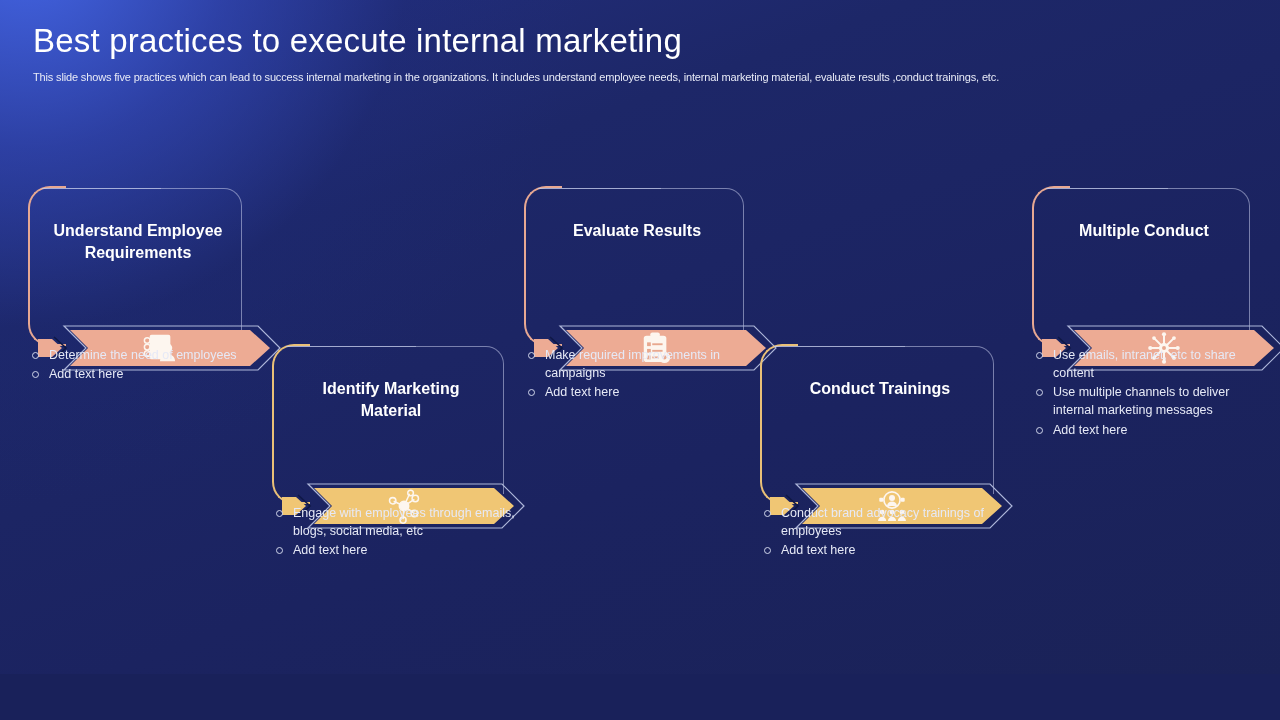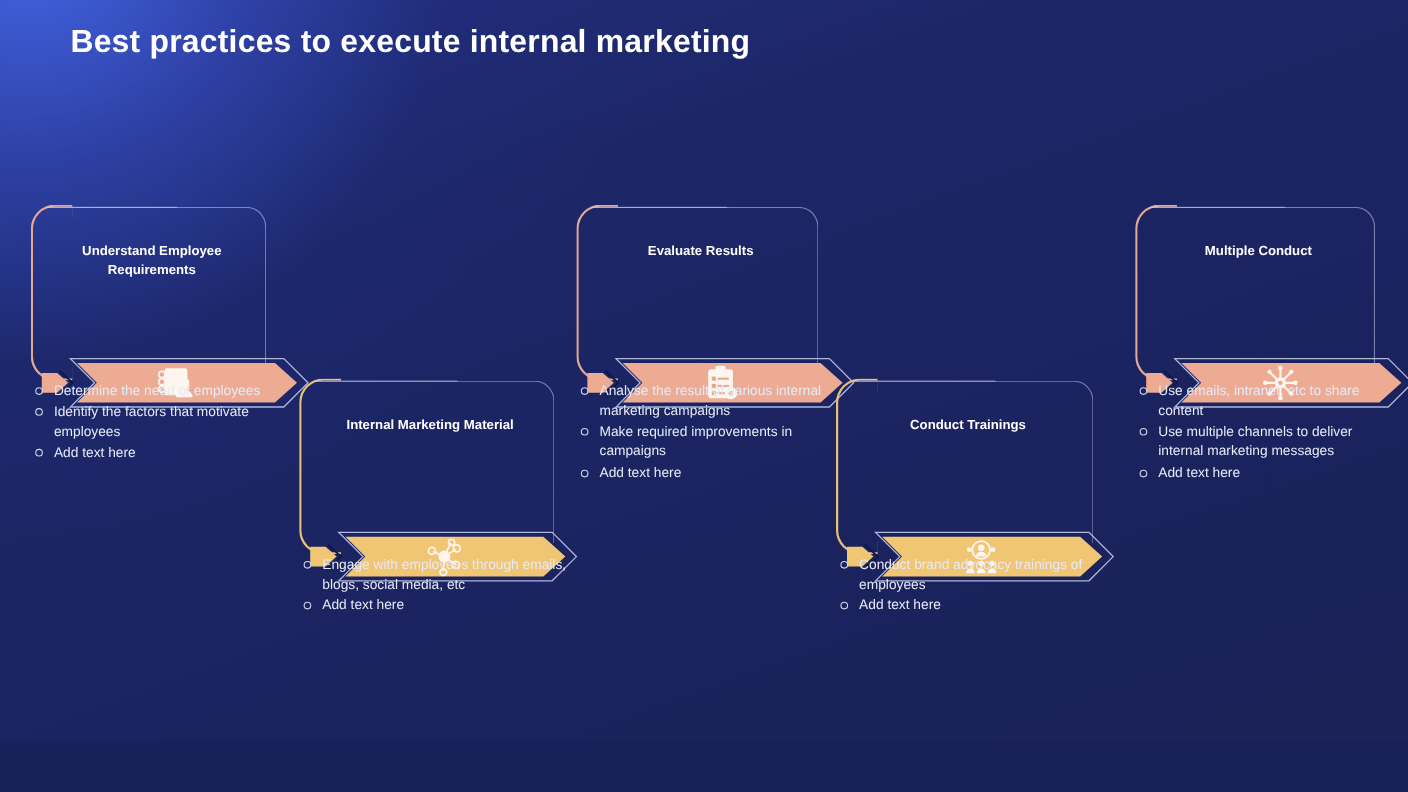--- a/index.html
+++ b/index.html
@@ -17,22 +17,22 @@
       linear-gradient(160deg,#243082 0%, #1d2768 28%, #1b2360 60%, #1a2256 100%);
     overflow:hidden;
   }
   #footer-band{
     position:absolute; left:0; right:0; bottom:0; height:46px;
     background:#19215a;
   }
   
   #header{ position:absolute; left:33px; top:22px; right:30px; }
   #page-title{
-    font-size:29px; font-weight:bold; color:#ffffff;
-    letter-spacing:.2px; line-height:1.15;margin-left:31px;
+    font-size:33px; font-weight:normal; color:#ffffff;
+    letter-spacing:.2px; line-height:1.15;
   }
   #page-subtitle{
     margin-top:11px; font-size:11px; color:#e8ebf7;
     letter-spacing:-.15px; white-space:nowrap;
   }
   
   .card{ position:absolute; width:232px; }
 
   .card-head{
     position:relative; height:160px;
@@ -56,21 +56,21 @@
     border-top:1px solid rgba(198,205,235,.55);
   }
   .dot{
     position:absolute; width:11px; height:11px; border-radius:50%;
     background:#97a0c4; border:1px solid #b9c0dc;
     right:13px; bottom:-6px;
   }
   .card-title{
     position:absolute; left:22px; right:34px; top:34px;
     text-align:center; color:#ffffff;
-    font-size:12px; font-weight:bold; line-height:1.38;
+    font-size:16px; font-weight:bold; line-height:1.38;
   }
   
   .banner{
     position:absolute; left:8px; bottom:-28px; width:248px; height:52px;
   }
   .banner svg{ display:block; width:100%; height:100%; overflow:visible; }
 
   
   .bullets{
     list-style:none;
@@ -92,20 +92,21 @@
 </style>
 </head>
 <body>
 
 <div id="slide">
 
   <div id="footer-band"></div>
 
   <div id="header">
     <div id="page-title">Best practices to execute internal marketing</div>
+    <div id="page-subtitle">This slide shows five practices which can lead to  success internal marketing in the organizations. It includes understand employee needs, internal marketing material, evaluate results ,conduct trainings, etc.</div>
   </div>
 
   <div id="cards-layer">
       <div class="card" style="left: 28px; top: 186px; width: 232px;">
     <div class="card-head">
       <div class="arc" style="--arc:#e7a892"></div>
       <div class="frame">
         <span class="dot"></span>
       </div>
       <div class="card-title">Understand Employee Requirements</div>
@@ -128,31 +129,30 @@
         <circle cx="3.4" cy="23" r="3" fill="none" stroke="#fdf6ef" stroke-width="1.6"></circle>
         <path d="M2.1 9l1 1.1 2-2.4M2.1 16l1 1.1 2-2.4M2.1 23l1 1.1 2-2.4" fill="none" stroke="#e8a88f" stroke-width="1.1"></path>
         <circle cx="25" cy="17" r="5"></circle>
         <path d="M17 31c0-4.6 3.6-7.4 8-7.4s8 2.8 8 7.4z"></path>
       </g>
         </svg>
       </div>
     </div>
     <ul class="bullets">
       <li>Determine the need of employees</li>
-          <li>Identify  the factors that motivate employees</li>
           <li>Add text here</li>
     </ul>
   </div>
       <div class="card" style="left: 272px; top: 344px; width: 250px;">
     <div class="card-head">
       <div class="arc" style="--arc:#e9c077"></div>
       <div class="frame">
         <span class="dot"></span>
       </div>
-      <div class="card-title">Internal Marketing Material</div>
+      <div class="card-title">Identify Marketing Material</div>
       <div class="banner">
 
   <svg viewBox="0 0 248 52" preserveAspectRatio="none">
 
     <path d="M28 4 L222 4 L244 26 L222 48 L28 48 L50 26 Z" fill="none" stroke="#aeb7da" stroke-width="1.2"></path>
 
     <path d="M2 17 L16 17 L26 26 L16 35 L2 35 Z" fill="#f0c674"></path>
     <path d="M18 15 L30 26 L18 37" fill="none" stroke="#0f1845" stroke-width="1.6"></path>
 
     <path d="M34 8 L214 8 L234 26 L214 44 L34 44 L52 26 Z" fill="#f0c674"></path>
@@ -205,21 +205,20 @@
           <rect x="7.5" y="25" width="4" height="4"></rect>
                   <rect x="13" y="26" width="8" height="2"></rect>
         </g>
         <circle cx="26" cy="27" r="6"></circle>
         <circle cx="26" cy="27" r="2.2" fill="#e8a88f"></circle>
       </g>
         </svg>
       </div>
     </div>
     <ul class="bullets">
-      <li>Analyse the result of various internal marketing campaigns</li>
           <li>Make required improvements  in campaigns</li>
           <li>Add text here</li>
     </ul>
   </div>
       <div class="card" style="left: 760px; top: 344px; width: 252px;">
     <div class="card-head">
       <div class="arc" style="--arc:#e9c077"></div>
       <div class="frame">
         <span class="dot"></span>
       </div>

